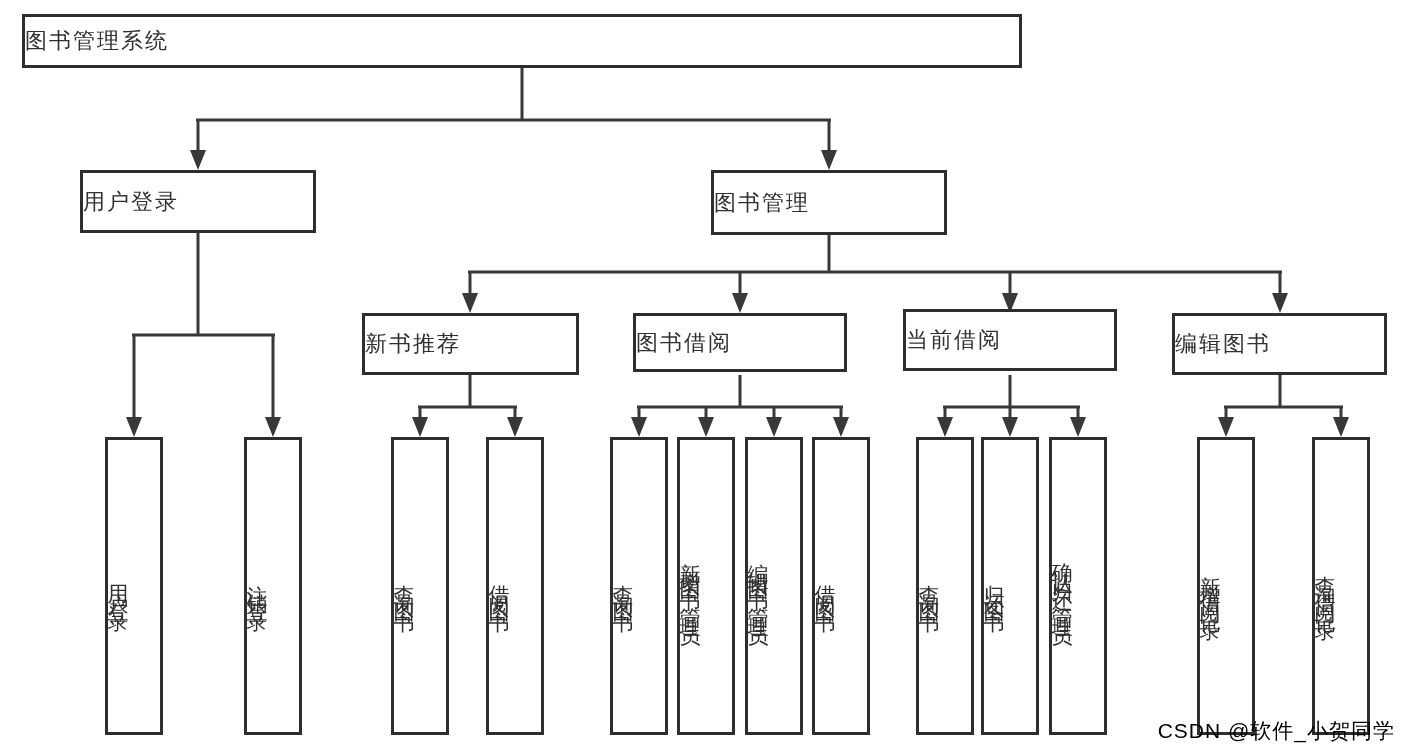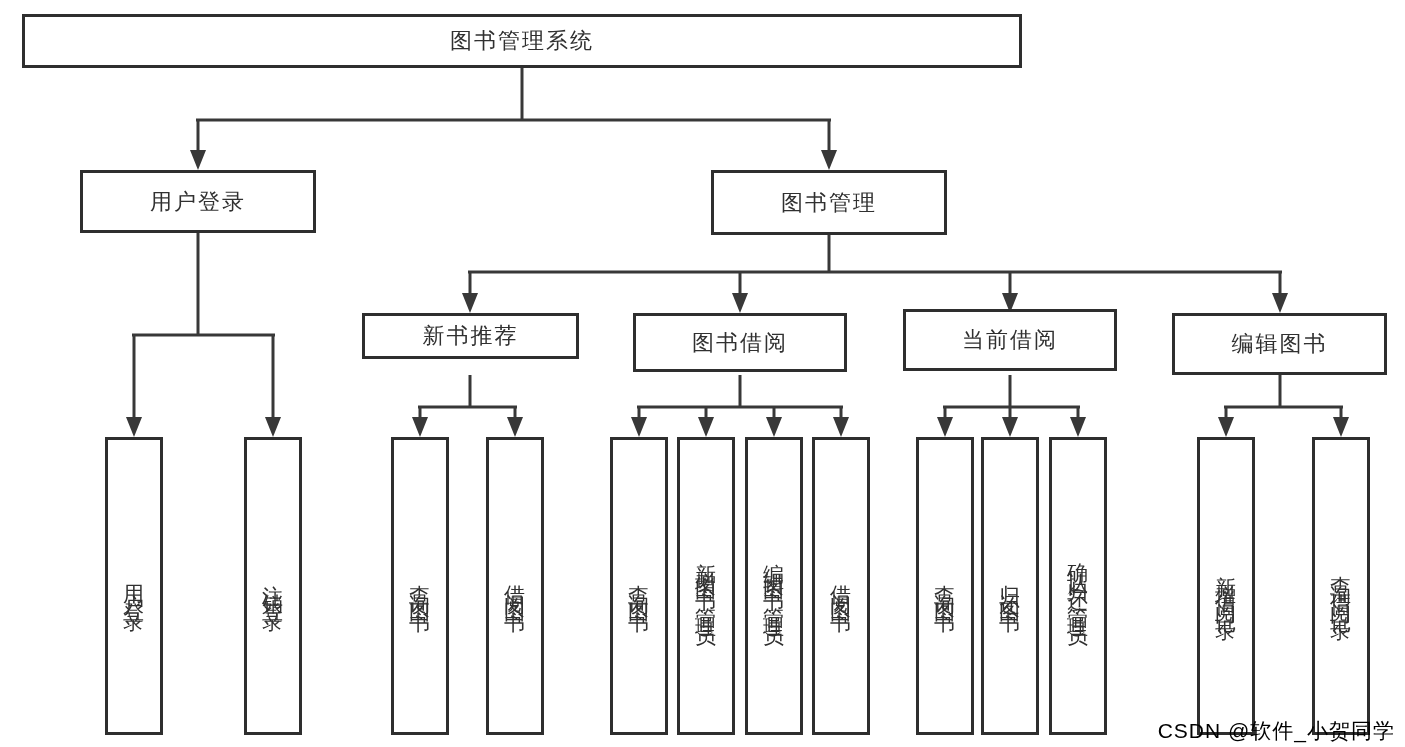--- a/index.html
+++ b/index.html
@@ -21,21 +21,20 @@
     width: 1405px;
     height: 747px;
   }
   .node {
     position: absolute;
     box-sizing: border-box;
     border: 3px solid #2e2e2e;
     background: #ffffff;
     display: flex;
     align-items: center;
-    justify-content: center;
     color: #303030;
   }
   .hnode span {
     font-size: 22px;
     letter-spacing: 2px;
     white-space: nowrap;
   }
   .vnode span {
     writing-mode: vertical-rl;
     text-orientation: mixed;
@@ -140,21 +139,21 @@
     <span>图书管理系统</span>
   </div>
 
   <div class="node hnode" style="left:80px; top:170px; width:236px; height:63px;">
     <span>用户登录</span>
   </div>
   <div class="node hnode" style="left:711px; top:170px; width:236px; height:65px;">
     <span>图书管理</span>
   </div>
 
-  <div class="node hnode" style="left:362px; top:313px; width:217px; height:46px;">
+  <div class="node hnode" style="left:362px; top:313px; width:217px; height:62px;">
     <span>新书推荐</span>
   </div>
   <div class="node hnode" style="left:633px; top:313px; width:214px; height:59px;">
     <span>图书借阅</span>
   </div>
   <div class="node hnode" style="left:903px; top:309px; width:214px; height:62px;">
     <span>当前借阅</span>
   </div>
   <div class="node hnode" style="left:1172px; top:313px; width:215px; height:62px;">
     <span>编辑图书</span>

